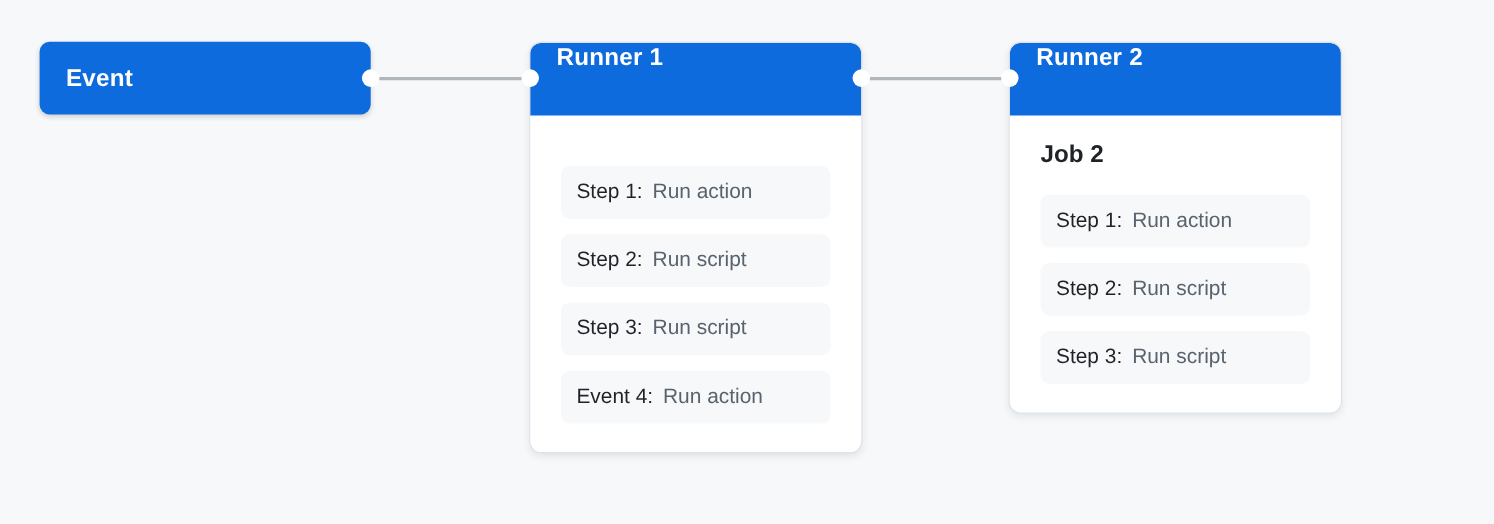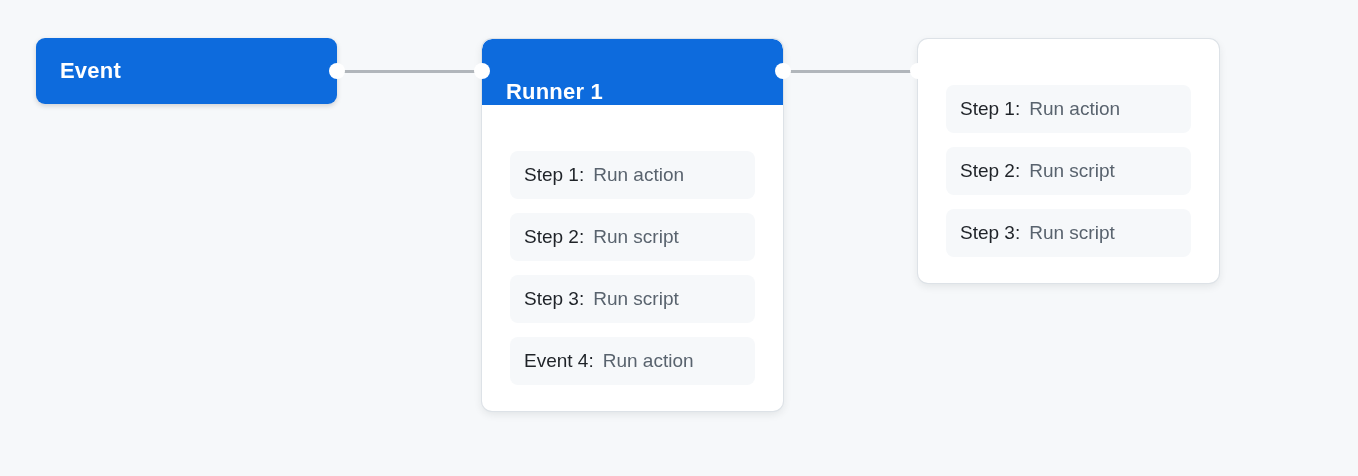--- a/index.html
+++ b/index.html
@@ -58,21 +58,21 @@
     overflow: hidden;
     z-index: 2;
   }
   .runner-1 { left: 482px; }
   .runner-2 { left: 918px; }
 
   .runner-header {
     height: 66px;
     background: var(--accent-blue, #0d6bdd);
     display: flex;
-    align-items: flex-end;
+    align-items: flex-start;
     padding-left: 24px;
     box-sizing: border-box;
     border-radius: 10px 10px 0 0;
   }
   .card-body {
     padding: 22px 28px 26px 28px;
   }
   .job-title {
     font-size: 22px;
     font-weight: bold;
@@ -153,21 +153,25 @@
         </div>
         <div class="step-row">
           <span class="step-label">Event 4:</span>
           <span class="step-action">Run action</span>
         </div>
       </div>
     </div>
   </div>
 
   <div class="runner-card runner-2">
+    <div class="runner-header">
+      <span class="node-title">Runner 2</span>
+    </div>
     <div class="card-body">
+      <div class="job-title">Job 2</div>
       <div class="steps">
         <div class="step-row">
           <span class="step-label">Step 1:</span>
           <span class="step-action">Run action</span>
         </div>
         <div class="step-row">
           <span class="step-label">Step 2:</span>
           <span class="step-action">Run script</span>
         </div>
         <div class="step-row">

